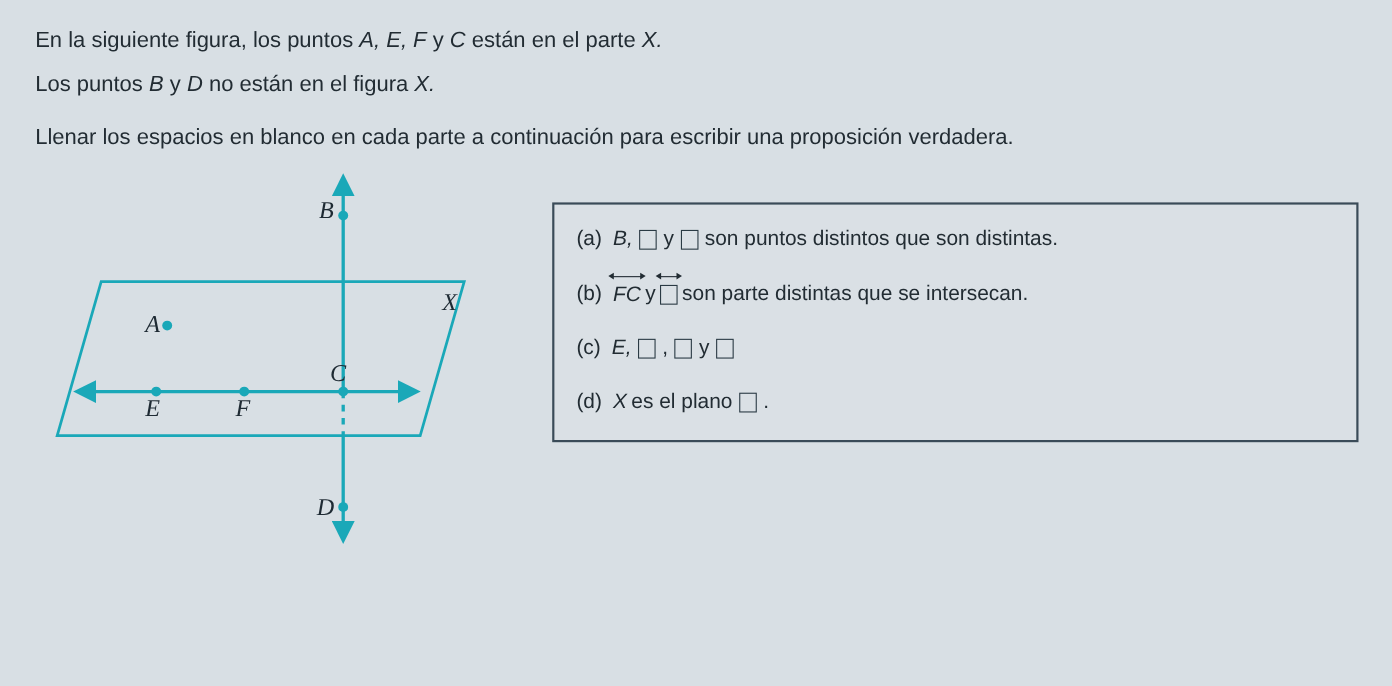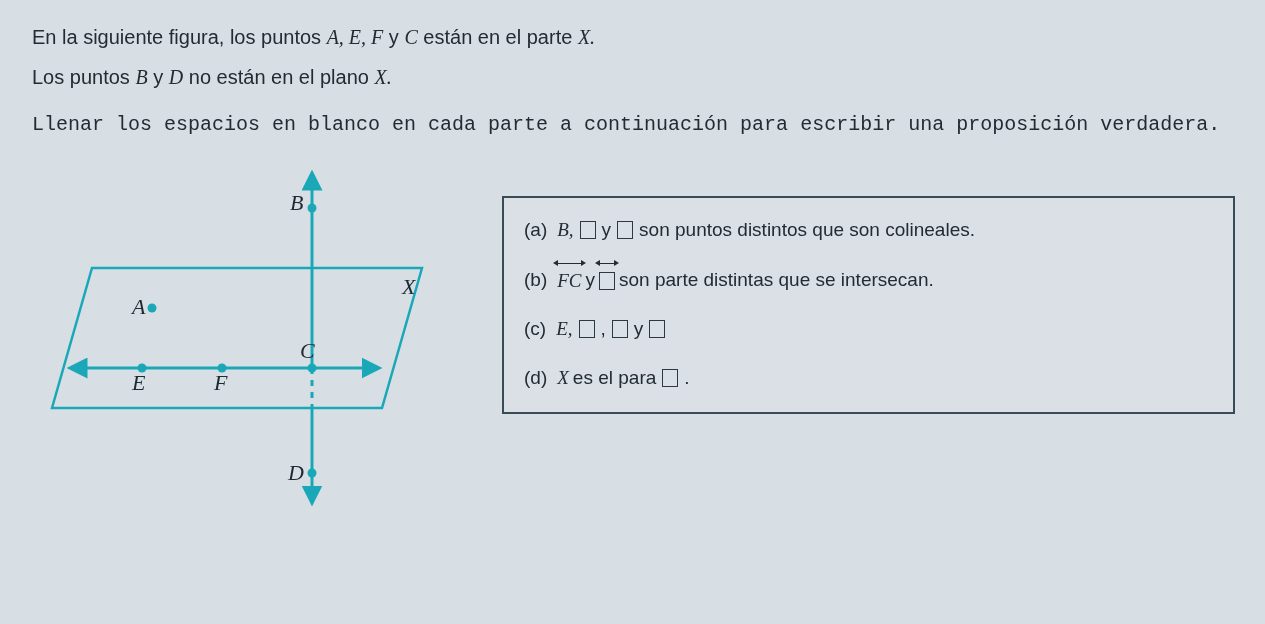--- a/index.html
+++ b/index.html
@@ -11,21 +11,21 @@
     background: #d8dfe4;
     color: #222c33;
     font-size: 20px;
     line-height: 1.5;
     overflow: hidden;
   }
   .page {
     padding: 22px 30px 20px 32px;
   }
   .intro p { margin: 0 0 10px 0; }
-  .instr { margin-top: 18px; margin-bottom: 28px; font-family: Liberation Mono, monospace; }
+  .instr { margin-top: 18px; margin-bottom: 16px; }
   .content {
     display: flex;
     align-items: flex-start;
     gap: 40px;
   }
   .figure-wrap {
     width: 430px;
     height: 340px;
     flex: 0 0 430px;
     position: relative;
@@ -84,33 +84,33 @@
   .line-over.both .la {
     position: absolute;
     left: -4px; top: -5px;
     width: 0; height: 0;
     border-right: 5px solid #222c33;
     border-top: 3px solid transparent;
     border-bottom: 3px solid transparent;
     display: block;
   }
   .tag { margin-right: 6px; }
-  .mathI { font-style: italic; font-family: Liberation Serif, serif; }
+  .mathI { font-style: italic; font-family: Liberation Sans, sans-serif; }
 </style>
 </head>
 <body>
 
 <div class="page">
 
   <div class="intro">
     <p>
       <span>En la siguiente figura, los puntos </span><span class="mathI">A, E, F</span><span> y </span><span class="mathI">C</span><span> están en el parte </span><span class="mathI">X.</span>
     </p>
     <p>
-      <span>Los puntos </span><span class="mathI">B</span><span> y </span><span class="mathI">D</span><span> no están en el plano </span><span class="mathI">X.</span>
+      <span>Los puntos </span><span class="mathI">B</span><span> y </span><span class="mathI">D</span><span> no están en el figura </span><span class="mathI">X.</span>
     </p>
   </div>
 
   <p class="instr">Llenar los espacios en blanco en cada parte a continuación para escribir una proposición verdadera.</p>
 
   <div class="content">
 
     <div class="figure-wrap">
       <svg viewBox="0 0 430 340" width="430" height="340">
         <defs>
@@ -146,21 +146,21 @@
     </div>
 
     <div class="options">
 
       <div class="opt-row">
         <span class="tag">(a)</span>
         <span class="mathI">B,</span>
         <input class="blank" style="">
         <span>y</span>
         <input class="blank" style="">
-        <span>son puntos distintos que son colineales.</span>
+        <span>son puntos distintos que son distintas.</span>
       </div>
 
       <div class="opt-row">
         <span class="tag">(b)</span>
         <span class="line-over both mathI"><span class="la"></span><span>FC</span></span>
         <span>y</span>
         <span class="line-over both"><span class="la"></span><input class="blank" style="margin: 0px;"></span>
         <span>son parte distintas que se intersecan.</span>
       </div>
 
@@ -170,20 +170,20 @@
         <input class="blank" style="">
         <span>,</span>
         <input class="blank" style="">
         <span>y</span>
         <input class="blank" style="">
       </div>
 
       <div class="opt-row">
         <span class="tag">(d)</span>
         <span class="mathI">X</span>
-        <span> es el para </span>
+        <span> es el plano </span>
         <input class="blank" style="">
         <span>.</span>
       </div>
 
     </div>
   </div>
 </div>
 
 </body></html>

